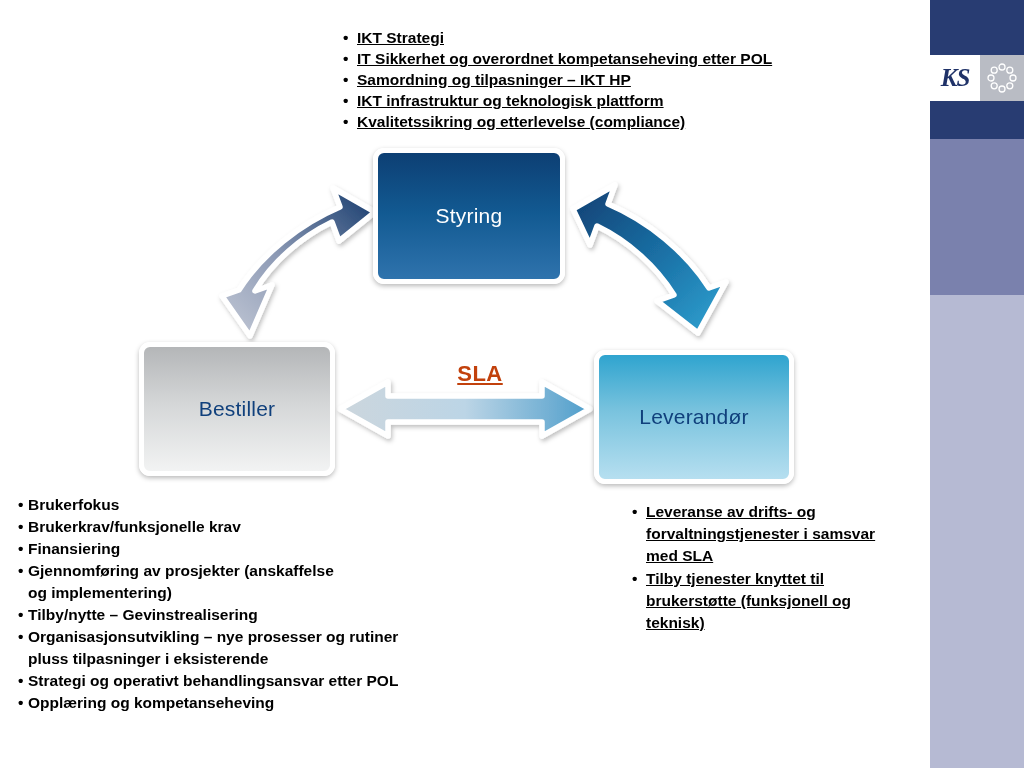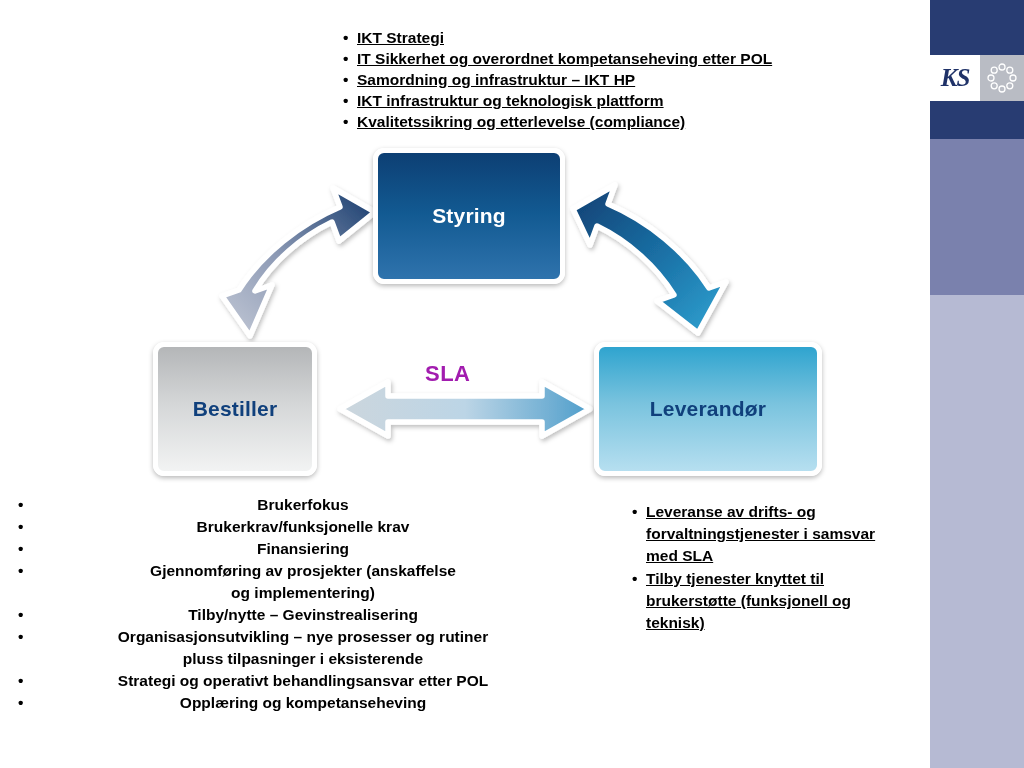--- a/index.html
+++ b/index.html
@@ -98,21 +98,21 @@
 
   
   #left-list {
     left: 18px;
     top: 494px;
     width: 560px;
     font-size: 15.5px;
     line-height: 22px;
   }
   #left-list .li .dot { left: 0px; }
-  #left-list .li .txt { padding-left: 10px; text-align: center; }
+  #left-list .li .txt { padding-left: 10px; }
 
   
   #right-list {
     left: 632px;
     top: 501px;
     width: 315px;
     font-size: 15.5px;
     line-height: 22px;
   }
   #right-list .li { margin-bottom: 1px; }
@@ -121,50 +121,50 @@
 
   
   .node {
     position: absolute;
     border-radius: 11px;
     box-sizing: border-box;
     display: flex;
     align-items: center;
     justify-content: center;
     font-size: 21px;
-    font-weight: bold;
+    font-weight: normal;
     border: 5px solid #ffffff;
     box-shadow: 0 2px 5px rgba(0,0,0,0.28);
   }
   .node .label {
     display: block;
     letter-spacing: 0.2px;
   }
 
   #node-styring {
     left: 373px;
     top: 148px;
     width: 192px;
     height: 136px;
     background: linear-gradient(to bottom, #0d3f74 0%, #125a92 48%, #2f73ad 100%);
     color: #ffffff;
   }
   #node-bestiller {
-    left: 153px;
+    left: 139px;
     top: 342px;
-    width: 164px;
+    width: 196px;
     height: 134px;
     background: linear-gradient(to bottom, #b4b6b8 0%, #d4d6d7 45%, #f2f3f3 100%);
     color: #10407c;
     text-align: center;
   }
   #node-leverandor {
     left: 594px;
-    top: 342px;
-    width: 228px;
+    top: 350px;
+    width: 200px;
     height: 134px;
     background: linear-gradient(to bottom, #2fa4cf 0%, #79c3de 45%, #b6dff0 100%);
     color: #10407c;
     text-align: right;
   }
 
   
   #arrows {
     position: absolute;
     left: 0;
@@ -173,25 +173,26 @@
     height: 768px;
     pointer-events: none;
   }
 
   
   #sla-label {
     position: absolute;
     left: 425px;
     top: 361px;
     width: 110px;
-    text-align: left;
+    text-align: center;
     font-size: 22px;
     font-weight: bold;
-    color: #a21caf;
+    color: #c2410c;
     letter-spacing: 0.5px;
+    text-decoration: underline;
   }
 </style>
 </head>
 <body>
 
 <div id="sidebar">
   <div class="band" id="band-navy"></div>
   <div class="band" id="band-mid"></div>
   <div class="band" id="band-light"></div>
 </div>
@@ -291,21 +292,21 @@
 
 <div class="node" id="node-leverandor">
   <span class="label">Leverandør</span>
 </div>
 
 <div id="sla-label">SLA</div>
 
 <div class="bullets" id="top-list">
     <div class="li"><span class="dot">•</span><span class="txt">IKT Strategi</span></div>
     <div class="li"><span class="dot">•</span><span class="txt">IT Sikkerhet og overordnet kompetanseheving etter POL</span></div>
-    <div class="li"><span class="dot">•</span><span class="txt">Samordning og infrastruktur – IKT HP</span></div>
+    <div class="li"><span class="dot">•</span><span class="txt">Samordning og tilpasninger – IKT HP</span></div>
     <div class="li"><span class="dot">•</span><span class="txt">IKT infrastruktur og teknologisk plattform</span></div>
     <div class="li"><span class="dot">•</span><span class="txt">Kvalitetssikring og etterlevelse (compliance)</span></div>
   </div>
 <div class="bullets" id="left-list">
     <div class="li"><span class="dot">•</span><span class="txt">Brukerfokus</span></div>
     <div class="li"><span class="dot">•</span><span class="txt">Brukerkrav/funksjonelle krav</span></div>
     <div class="li"><span class="dot">•</span><span class="txt">Finansiering</span></div>
     <div class="li"><span class="dot">•</span><span class="txt">Gjennomføring av prosjekter (anskaffelse
  og implementering)</span></div>
     <div class="li"><span class="dot">•</span><span class="txt">Tilby/nytte – Gevinstrealisering</span></div>

